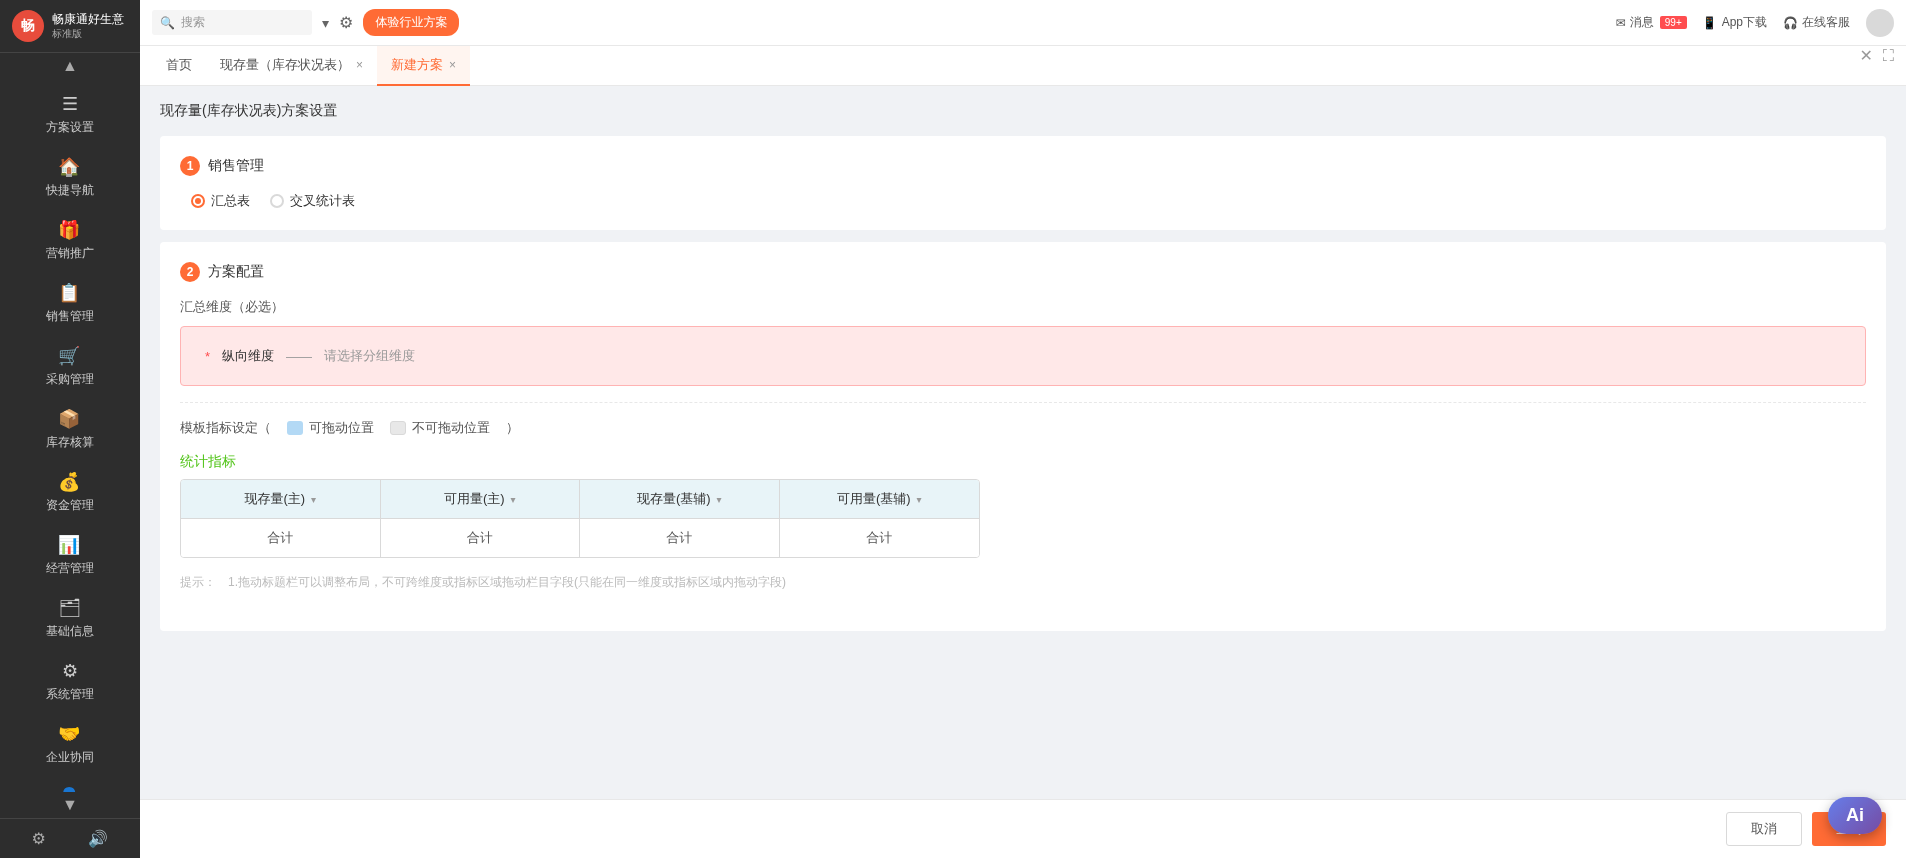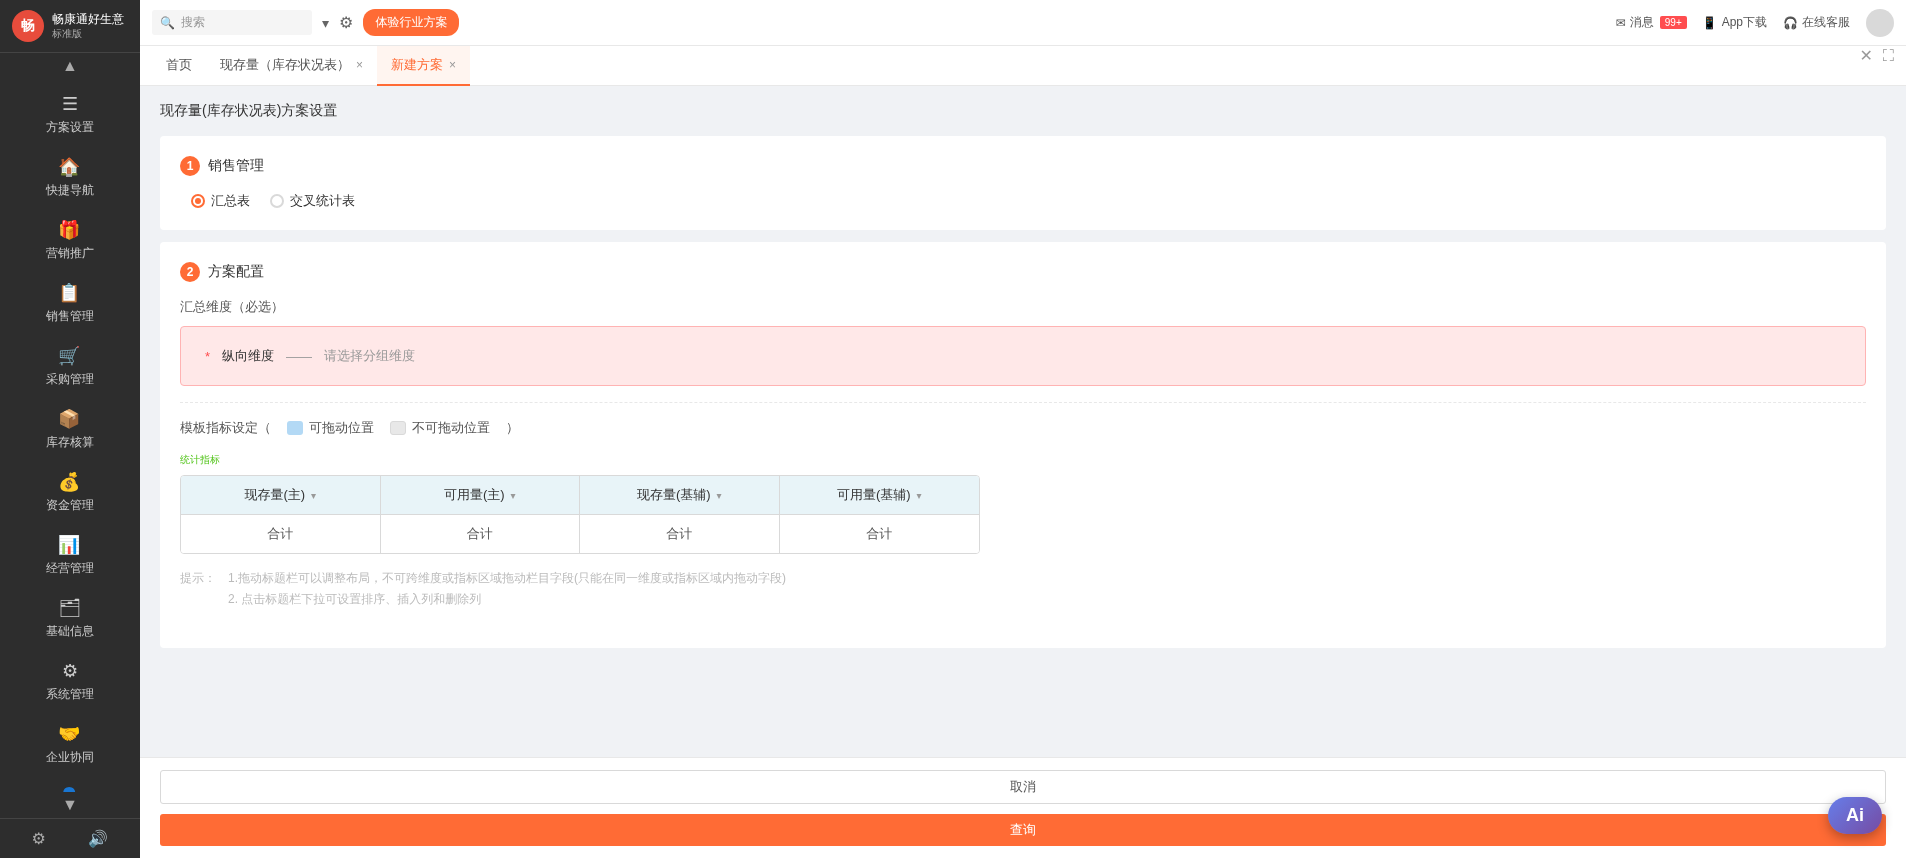--- a/index.html
+++ b/index.html
@@ -167,21 +167,21 @@
     }
     .indicator-item { display: flex; align-items: center; gap: 6px; }
     .indicator-dot {
       width: 16px; height: 14px; border-radius: 3px;
     }
     .dot-draggable { background: #b3d9f5; }
     .dot-fixed { background: #e8e8e8; border: 1px solid #d9d9d9; }
 
     
     .table-section { margin-bottom: 16px; }
-    .table-section-label { color: #52c41a; font-size: 10px; margin-bottom: 8px; }
+    .table-section-label { color: #52c41a; font-size: 14px; margin-bottom: 8px; }
 
     .metrics-table {
       border: 1px solid #d9d9d9; border-radius: 4px; overflow: hidden; width: 100%;
       max-width: 800px;
     }
     .metrics-table-header {
       display: grid; grid-template-columns: repeat(4, 1fr);
       background: #e8f4f8;
     }
     .metrics-table-body {
@@ -208,21 +208,21 @@
     
     .save-option { display: flex; align-items: center; gap: 8px; font-size: 13px; color: #555; margin-bottom: 16px; }
     .checkbox-sq {
       width: 14px; height: 14px; border: 1px solid #d9d9d9; border-radius: 2px;
       background: #fff; cursor: pointer; flex-shrink: 0;
     }
 
     
     .footer-bar {
       background: #fff; padding: 12px 20px; display: flex; justify-content: flex-end;
-      gap: 10px; border-top: 1px solid #e8e8e8; flex-shrink: 0; flex-direction: column;
+      gap: 10px; border-top: 1px solid #e8e8e8; flex-shrink: 0;
     }
     .btn-cancel {
       background: #fff; border: 1px solid #d9d9d9; color: #555;
       padding: 7px 24px; border-radius: 3px; cursor: pointer; font-size: 13px;
     }
     .btn-query {
       background: #ff6b35; border: none; color: #fff;
       padding: 7px 24px; border-radius: 3px; cursor: pointer; font-size: 13px;
     }
 
@@ -435,21 +435,20 @@
             <div class="metrics-body-cell">合计</div>
             <div class="metrics-body-cell">合计</div>
             <div class="metrics-body-cell">合计</div>
             <div class="metrics-body-cell">合计</div>
           </div>
         </div>
       </div>
 
       <div class="tips-section">
         <div class="tips-item">提示：　1.拖动标题栏可以调整布局，不可跨维度或指标区域拖动栏目字段(只能在同一维度或指标区域内拖动字段)</div>
-        <div class="tips-item">　　　　2. 点击标题栏下拉可设置排序、插入列和删除列</div>
       </div>
     </div>
 
 
   </div>
 
   <div class="footer-bar">
     <button class="btn-cancel">取消</button>
     <button class="btn-query">查询</button>
   </div>

